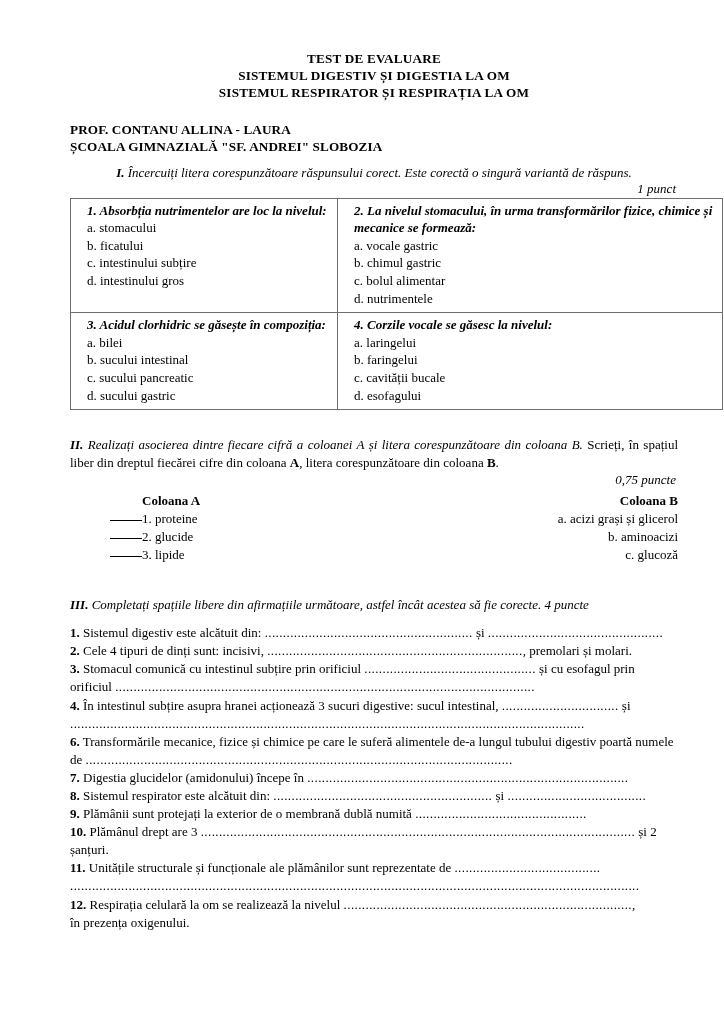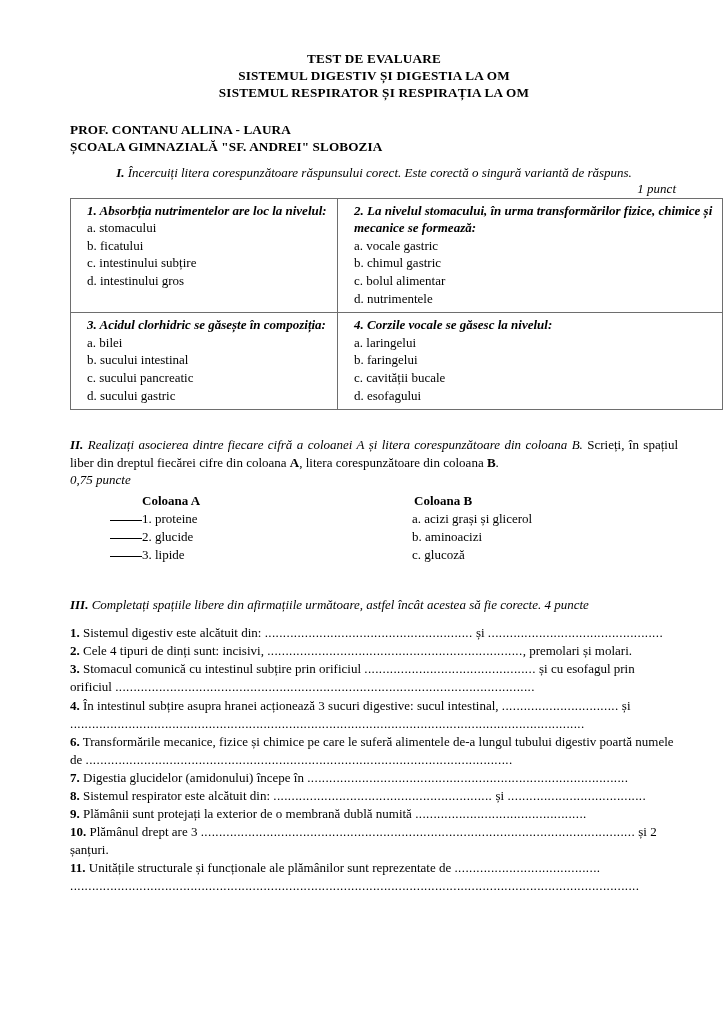--- a/index.html
+++ b/index.html
@@ -94,20 +94,21 @@
   .sec2-instr {
     font-size: 13px;
     line-height: 17.5px;
     text-align: justify;
   }
   .sec2-l1 { font-style: italic; }
   .sec2-l1 b, .sec2-l2 b { font-weight: bold; }
   .sec2-l1 b { font-style: italic; }
   .sec2-l2 { font-style: normal; }
   .sec2-points {
+    text-align: right;
     font-style: italic;
     font-size: 13px;
     line-height: 17px;
     padding-right: 2px;
   }
   .cols {
     position: relative;
     margin-top: 4px;
     height: 82px;
   }
@@ -115,20 +116,21 @@
     position: absolute;
     left: 40px;
     top: 0;
     width: 300px;
   }
   .col-right {
     position: absolute;
     left: 342px;
     top: 0;
     width: 266px;
+    text-align: right;
   }
   .col-head {
     font-weight: bold;
     font-size: 13px;
     line-height: 18px;
     display: block;
     margin-left: 32px;
   }
   .col-right .col-head { margin-left: 2px; }
   .match-row {
@@ -259,17 +261,18 @@
           <span class="fill-item"><b>1.</b><span> Sistemul digestiv este alcătuit din: </span><span class="dots">.........................................................</span><span> și </span><span class="dots">................................................</span></span>
           <span class="fill-item"><b>2.</b><span> Cele 4 tipuri de dinți sunt: incisivi, </span><span class="dots">......................................................................</span><span>, premolari și molari.</span></span>
           <span class="fill-item"><b>3.</b><span> Stomacul comunică cu intestinul subțire prin orificiul </span><span class="dots">...............................................</span><span> și cu esofagul prin orificiul </span><span class="dots">...................................................................................................................</span></span>
           <span class="fill-item"><b>4.</b><span> În intestinul subțire asupra hranei acționează 3 sucuri digestive: sucul intestinal, </span><span class="dots">................................</span><span> și </span><span class="dots">.............................................................................................................................................</span></span>
           <span class="fill-item"><b>6.</b><span> Transformările mecanice, fizice și chimice pe care le suferă alimentele de-a lungul tubului digestiv poartă numele de </span><span class="dots">.....................................................................................................................</span></span>
           <span class="fill-item"><b>7.</b><span>  Digestia glucidelor (amidonului) începe în </span><span class="dots">........................................................................................</span></span>
           <span class="fill-item"><b>8.</b><span> Sistemul respirator este alcătuit din: </span><span class="dots">............................................................</span><span> și </span><span class="dots">......................................</span></span>
           <span class="fill-item"><b>9.</b><span>  Plămânii sunt protejați la exterior de o membrană dublă numită </span><span class="dots">...............................................</span></span>
           <span class="fill-item"><b>10.</b><span> Plămânul drept are 3 </span><span class="dots">.......................................................................................................................</span><span> și 2 șanțuri.</span></span>
           <span class="fill-item"><b>11.</b><span> Unitățile structurale și funcționale ale plămânilor sunt reprezentate de </span><span class="dots">........................................</span><br><span class="dots">............................................................................................................................................................</span></span>
+          <span class="fill-item"><b>12.</b><span> Respirația celulară la om se realizează la nivelul </span><span class="dots">...............................................................................</span><span>,</span><br><span>în prezența oxigenului.</span></span>
         </div>
     </div>
 
   </div>
 </div>
 
 </body></html>

